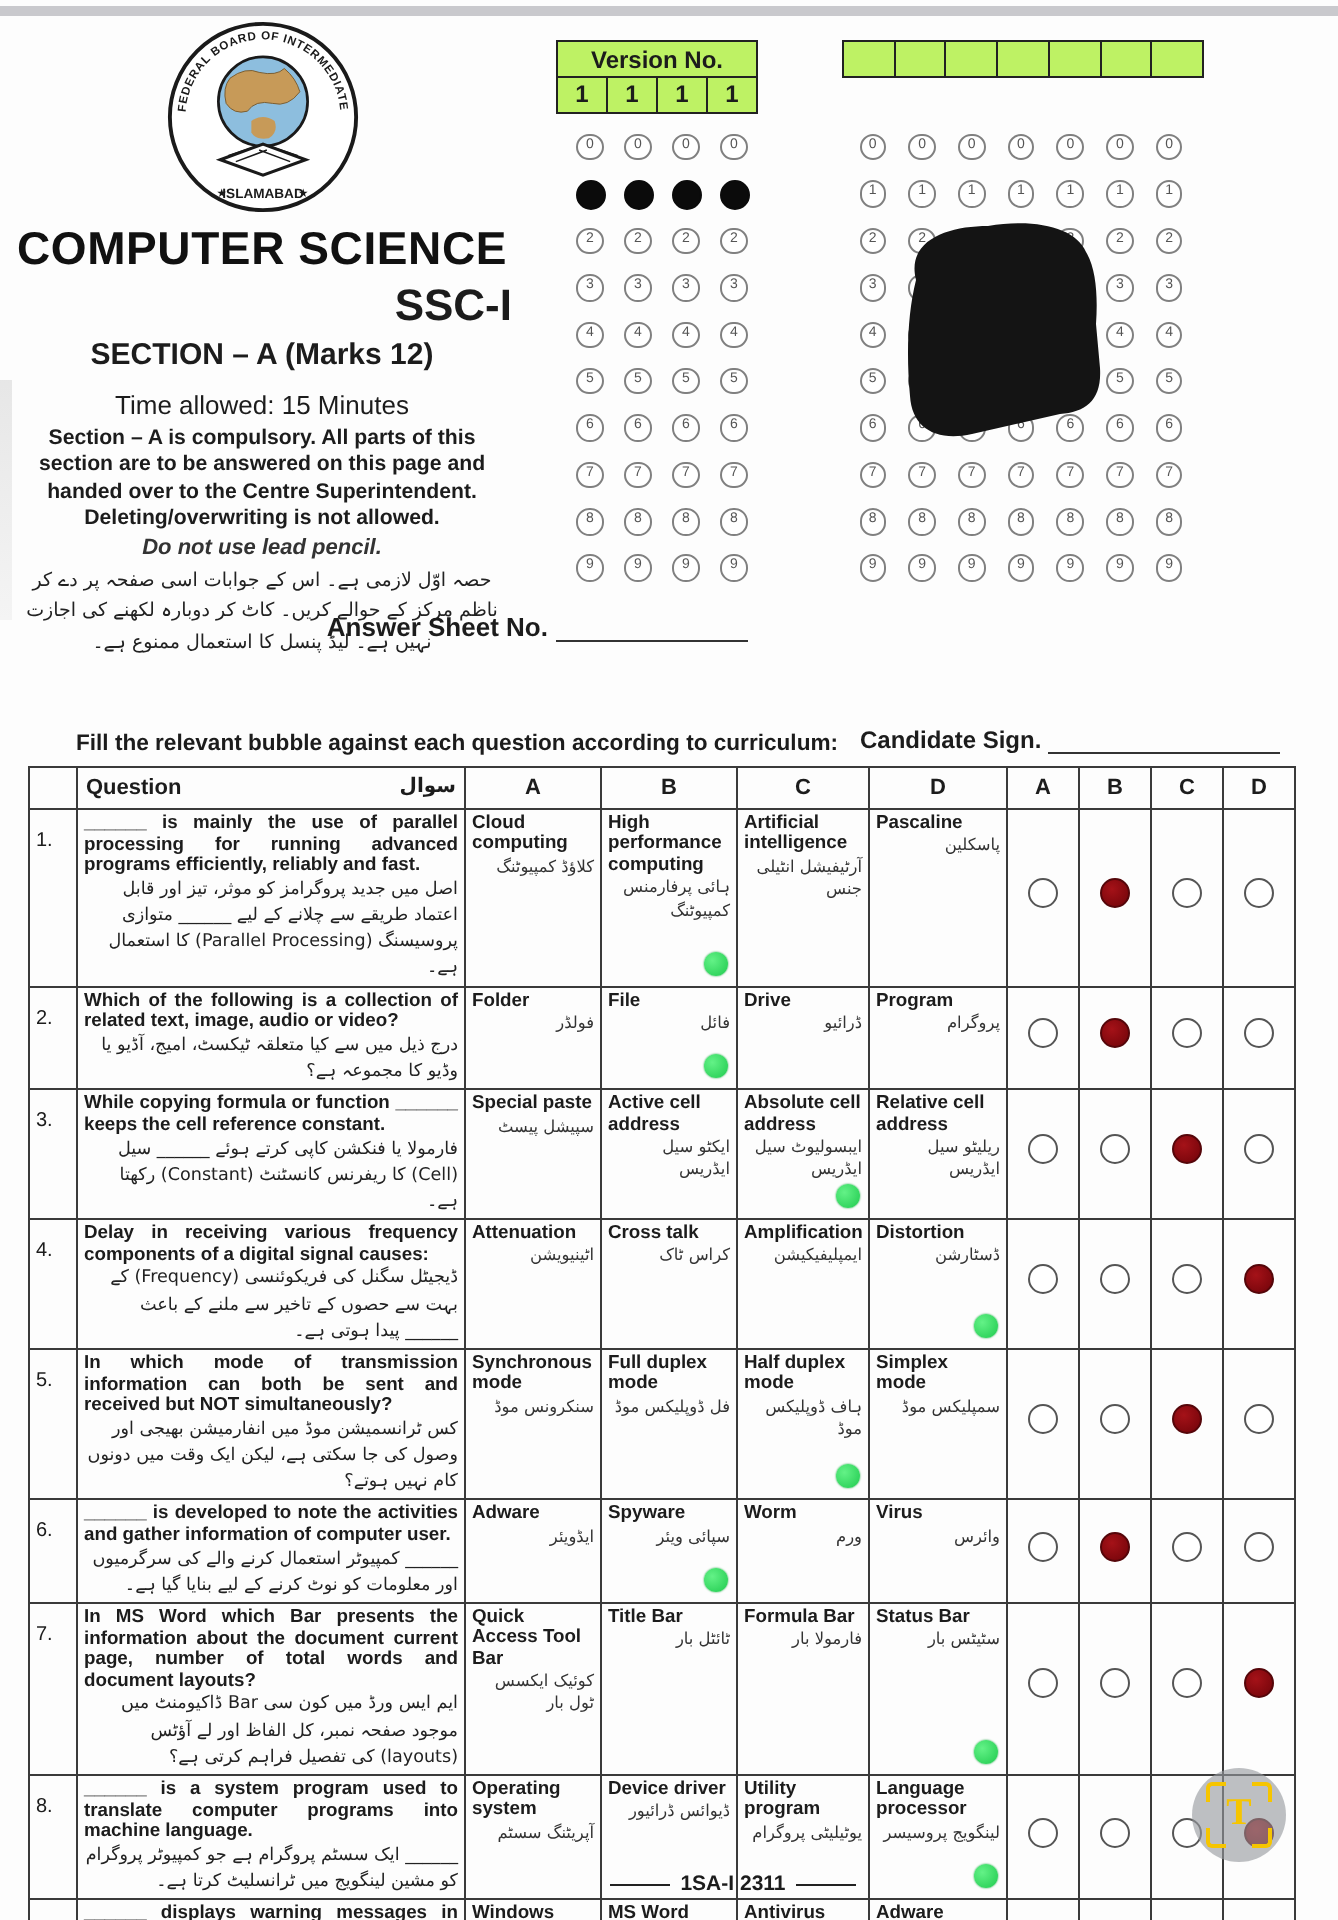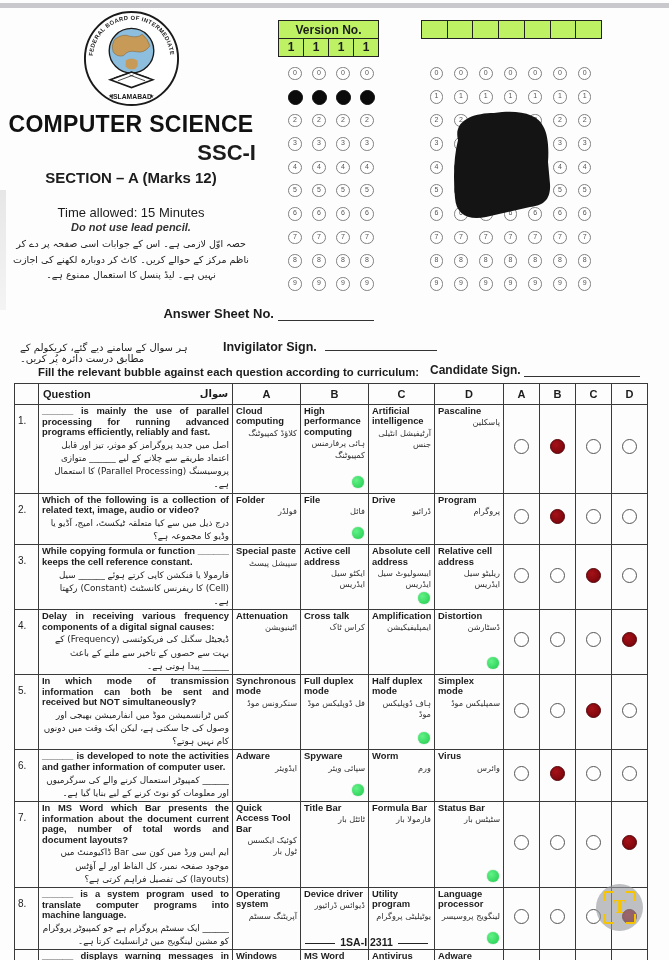--- a/index.html
+++ b/index.html
@@ -7,21 +7,21 @@
         font-family:"Liberation Sans","DejaVu Sans",sans-serif;color:#1c1c1c;}
   .topband{position:absolute;left:0;top:3px;width:669px;height:5px;background:#c9c9cd;}
   .edge-smudge{position:absolute;left:0;top:190px;width:6px;height:120px;background:linear-gradient(#d8d8d8,#eee);opacity:.6;}
 
   
   .left-head{position:absolute;left:6px;top:10px;width:250px;text-align:center;}
   .logo{width:97px;height:97px;margin:0 auto;display:block;}
   .title{font-size:23px;font-weight:bold;letter-spacing:.3px;margin-top:4px;color:#111;}
   .ssc{font-size:22px;font-weight:bold;margin-top:2px;text-align:right;}
   .section{font-size:15px;font-weight:bold;margin-top:3px;}
-  .time{font-size:13px;margin-top:19px;}
+  .time{font-size:13px;margin-top:9px;}
   .instr{font-size:10.6px;font-weight:bold;line-height:1.27;width:240px;margin:3px auto 0;}
   .nopencil{font-size:11px;font-style:italic;font-weight:bold;margin-top:1px;color:#333;}
   .u{font-family:"DejaVu Sans","Liberation Sans",sans-serif;direction:rtl;unicode-bidi:plaintext;}
   .urdu-note{font-size:9.5px;line-height:1.65;width:244px;margin:3px auto 0;color:#222;}
 
   
   .hbox{position:absolute;border:1.5px solid #222;background:#bef264;}
   .hbox .hb-title{font-size:12px;font-weight:bold;text-align:center;border-bottom:1.2px solid #222;padding:2px 0 1px;}
   .hb-cells{display:flex;}
   .hb-cells span{flex:1;text-align:center;font-size:12px;font-weight:bold;padding:1px 0 2px;border-right:1px solid #222;min-height:14px;}
@@ -100,20 +100,21 @@
       <circle cx="50" cy="42" r="23" fill="#8dbede" stroke="#1a1a1a" stroke-width="1.4"></circle>
       <path d="M33,30 q8,-6 15,-3 q9,2 13,-2 q6,5 8,12 q-6,8 -14,6 q-9,-2 -13,4 q-7,2 -11,-4 q-2,-8 2,-13 Z" fill="#c79a58" stroke="#7a5c2e" stroke-width="0.5"></path>
       <path d="M44,52 q6,-4 12,0 q2,6 -3,9 q-7,1 -9,-3 Z" fill="#c79a58"></path>
       <path d="M28,72 L50,64 L72,72 L50,80 Z" fill="#fff" stroke="#1a1a1a" stroke-width="1.6"></path>
       <path d="M32,70 L50,64 M36,73 L52,67 M68,70 L50,64 M64,73 L48,67" stroke="#1a1a1a" stroke-width="0.8" fill="none"></path>
     </svg>
     <div class="title">COMPUTER SCIENCE</div>
     <div class="ssc">SSC-I</div>
     <div class="section">SECTION – A (Marks 12)</div>
     <div class="time">Time allowed: 15 Minutes</div>
+    <div class="instr">Section – A is compulsory. All parts of this section are to be answered on this page and handed over to the Centre Superintendent. Deleting/overwriting is not allowed.</div>
     <div class="nopencil">Do not use lead pencil.</div>
     <div class="urdu-note u">حصہ اوّل لازمی ہے۔ اس کے جوابات اسی صفحہ پر دے کر ناظم مرکز کے حوالے کریں۔ کاٹ کر دوبارہ لکھنے کی اجازت نہیں ہے۔ لیڈ پنسل کا استعمال ممنوع ہے۔</div>
   </div>
 
   <div class="hbox version-box">
     <div class="hb-title">Version No.</div>
     <div class="hb-cells">
       <span>1</span>
       <span>1</span>
       <span>1</span>
@@ -246,25 +247,20 @@
       <span class="bdg">9</span>
       <span class="bdg">9</span>
     </div>
   <svg class="blob" width="116" height="122" viewBox="0 0 116 122">
     <path d="M14,34 C9,14 30,7 50,7 C74,3 94,8 99,20 C104,28 105,42 104,56 L106,78 C107,94 99,100 86,101 L42,111 C24,115 12,108 11,92 C9,70 10,50 14,34 Z" fill="#141414"></path>
   </svg>
 
   <div class="ans-sheet">
     <span>Answer Sheet No.</span>
     <span class="sig-line" style="width:96px;"></span>
-  </div>
-  <div class="invig">
-    <span class="u">ہر سوال کے سامنے دیے گئے، کریکولم کے مطابق درست دائرہ پُر کریں۔</span>
-    <span class="lbl">Invigilator Sign.</span>
-    <span class="sig-line" style="width:112px;"></span>
   </div>
   <div class="fill-note">Fill the relevant bubble against each question according to curriculum:</div>
   <div class="cand">
     <span>Candidate Sign.</span>
     <span class="sig-line" style="width:116px;border-bottom-width:1.6px;"></span>
   </div>
 
   <table class="qt">
     <colgroup>
       <col style="width:24px">

